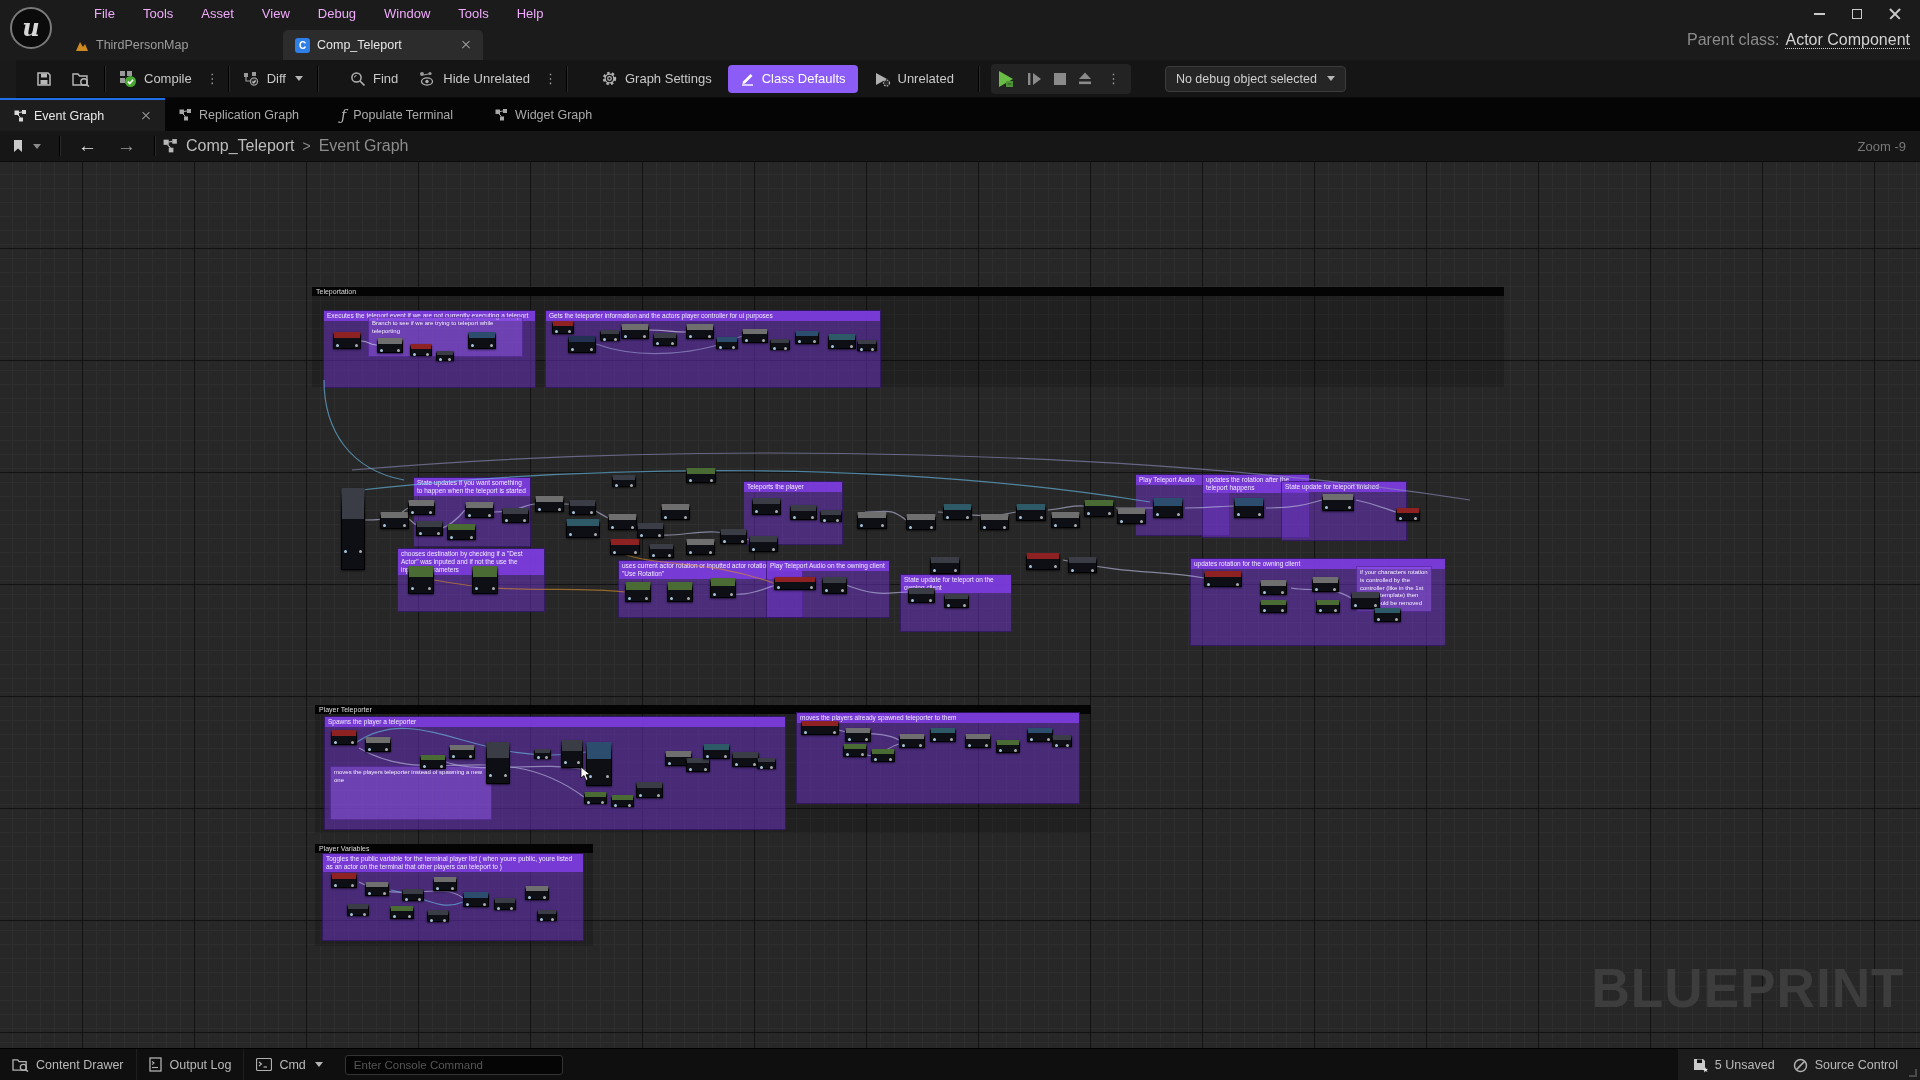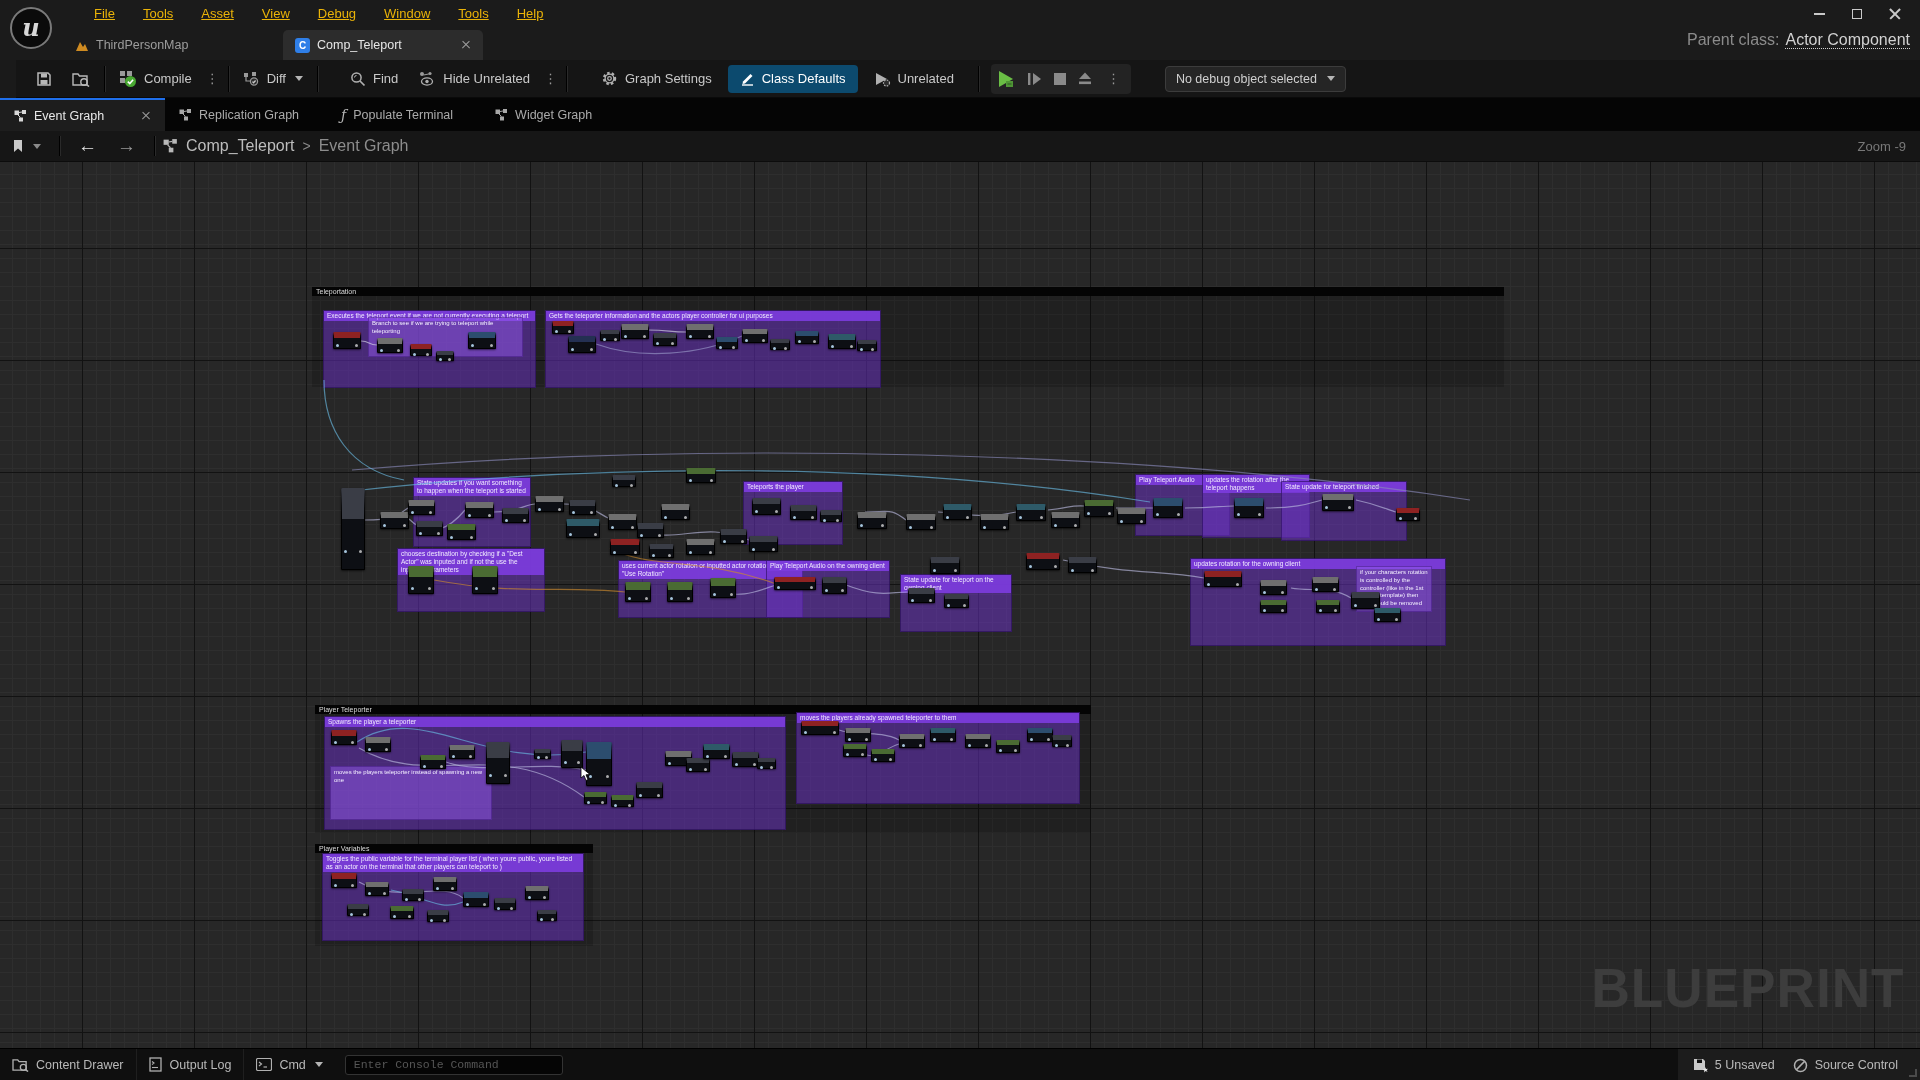--- a/index.html
+++ b/index.html
@@ -1,21 +1,21 @@
 <!DOCTYPE html>
 <html><head>
 <meta charset="utf-8">
 <style>
   * { margin:0; padding:0; box-sizing:border-box; }
   html,body { width:1920px; height:1080px; overflow:hidden; background:#1a1a1a;
     font-family:"Liberation Sans", sans-serif; -webkit-font-smoothing:antialiased; }
 
   
   #menubar { position:absolute; left:0; top:0; width:1920px; height:27px; background:#1b1b1b; display:flex; align-items:center; padding-left:80px; z-index:30; }
-  .menu-item { color:#eab308; font-size:13px; padding:0 14px; height:27px; line-height:27px; cursor:default;text-decoration:underline; }
+  .menu-item { color:#f0abfc; font-size:13px; padding:0 14px; height:27px; line-height:27px; cursor:default; }
   #ue-logo { position:absolute; left:10px; top:7px; width:42px; height:42px; border-radius:50%; background:#0b0b0b; border:2px solid #7a7a7a; z-index:40; display:flex; align-items:center; justify-content:center; }
   #ue-logo span { color:#d8d8d8; font-family:"DejaVu Serif", serif; font-style:italic; font-weight:bold; font-size:24px; margin-top:-2px;}
   #win-controls { position:absolute; right:6px; top:0; height:27px; display:flex; z-index:50; }
   .wc { width:38px; height:27px; display:flex; align-items:center; justify-content:center; }
   .wc-min-glyph { width:11px; height:2px; background:#c9c9c9; }
   .wc-max-glyph { width:10px; height:10px; border:1.5px solid #c9c9c9; }
   .wc-x-glyph { position:relative; width:12px; height:12px; }
   .wc-x-glyph::before,.wc-x-glyph::after { content:""; position:absolute; left:-1px; top:5px; width:14px; height:1.6px; background:#c9c9c9; }
   .wc-x-glyph::before { transform:rotate(45deg);} .wc-x-glyph::after { transform:rotate(-45deg);}
 
@@ -30,21 +30,21 @@
   .x-icon::before{transform:rotate(45deg);} .x-icon::after{transform:rotate(-45deg);}
   #parent-class { position:absolute; right:10px; top:31px; font-size:16px; color:#8b8b8b; z-index:25;}
   #parent-class b { color:#d2d2d2; font-weight:normal; border-bottom:1px dotted #d2d2d2; margin-left:6px; }
 
   
   #toolbar { position:absolute; left:16px; top:60px; width:1920px; height:38px; background:#151515; display:flex; align-items:center; border-bottom:1px solid #0a0a0a; z-index:20; }
   .tb-btn { display:flex; align-items:center; gap:7px; color:#c9c9c9; font-size:13px; padding:0 10px; height:38px; }
   .tb-sep { width:1px; height:26px; background:#000; box-shadow:1px 0 0 #2a2a2a; margin:0 4px; }
   .tb-dots { color:#9a9a9a; font-size:13px; letter-spacing:1px; padding:0 4px; }
   .chev { width:0; height:0; border-left:4px solid transparent; border-right:4px solid transparent; border-top:5px solid #b5b5b5; display:inline-block; margin-left:2px;}
-  #class-defaults { background:#0c4a6e; border-radius:4px; height:28px; margin:0 6px; padding:0 12px; color:#fff; }
+  #class-defaults { background:#8b5cf6; border-radius:4px; height:28px; margin:0 6px; padding:0 12px; color:#fff; }
   #play-panel { background:#232323; border-radius:4px; height:30px; display:flex; align-items:center; padding:0 6px; gap:10px; margin:0 8px; }
   #debug-select { background:#252525; border:1px solid #3c3c3c; border-radius:4px; height:26px; display:flex; align-items:center; gap:8px; color:#d0d0d0; font-size:12.5px; padding:0 10px; margin-left:26px; }
 
   
   #graphtabs { position:absolute; left:0; top:98px; width:1920px; height:33px; background:#050505; display:flex; z-index:20; }
   .gtab { display:flex; align-items:center; gap:7px; padding:0 14px; font-size:12.5px; color:#ababab; height:33px; }
   .gtab.active { background:#1d1d1d; border-top:2px solid #1f6feb; color:#e8e8e8; width:165px; }
   .fn-glyph { font-family:"DejaVu Serif", serif; font-style:italic; font-size:14px; color:#b5b5b5; }
 
   
@@ -78,21 +78,21 @@
   .bp-node { position:absolute; background:#0d0f14; border:1px solid #000; border-radius:1.5px; box-shadow:0 1px 2px rgba(0,0,0,.6); }
   .bp-node::before { content:""; position:absolute; left:2px; top:62%; width:3px; height:3px; border-radius:50%; background:#bfe4ff; opacity:.85; }
   .bp-node::after  { content:""; position:absolute; right:2px; top:62%; width:3px; height:3px; border-radius:50%; background:#fff; opacity:.65; }
   #wires { position:absolute; left:0; top:0; }
   #cursor { position:absolute; z-index:60; }
 
   
   #statusbar { position:absolute; left:0; top:1048px; width:1920px; height:32px; background:#0f0f0f; border-top:1px solid #000; display:flex; align-items:center; z-index:30; }
   .sb-btn { display:flex; align-items:center; gap:7px; color:#b9b9b9; font-size:12.5px; height:32px; padding:0 12px; }
   .sb-sep { width:1px; height:32px; background:#1f1f1f; }
-  #console-input { width:218px; height:20px; background:#050505; border:1px solid #333; border-radius:3px; color:#9f9f9f; font-family:Liberation Mono, monospace; font-size:11.5px; padding:0 8px; margin-left:10px; }
+  #console-input { width:218px; height:20px; background:#050505; border:1px solid #333; border-radius:3px; color:#9f9f9f; font-family:Liberation Sans, sans-serif; font-size:11.5px; padding:0 8px; margin-left:10px; }
   #console-input::placeholder { color:#565656; }
   #sb-right { position:absolute; right:0; top:0; height:32px; background:#1c1c1c; display:flex; align-items:center; padding:0 22px 0 14px; gap:18px; }
   .grip { position:absolute; right:3px; bottom:3px; width:8px; height:8px; border-right:2px solid #4a4a4a; border-bottom:2px solid #4a4a4a; }
   svg { display:block; }
 </style>
 </head>
 <body>
 
 <div id="ue-logo">
     <span>u</span>

